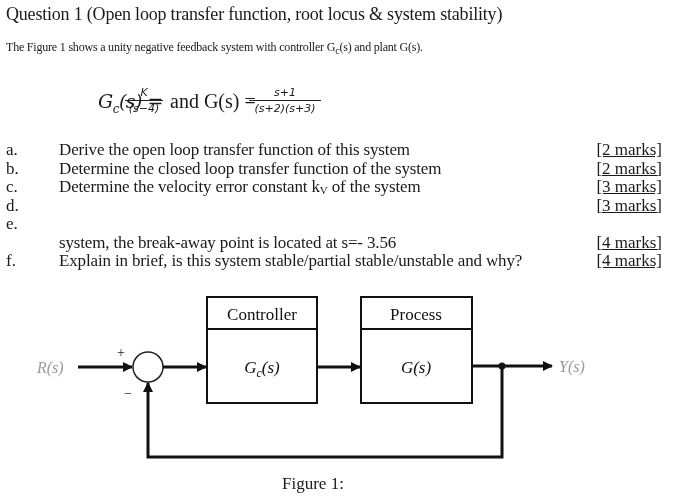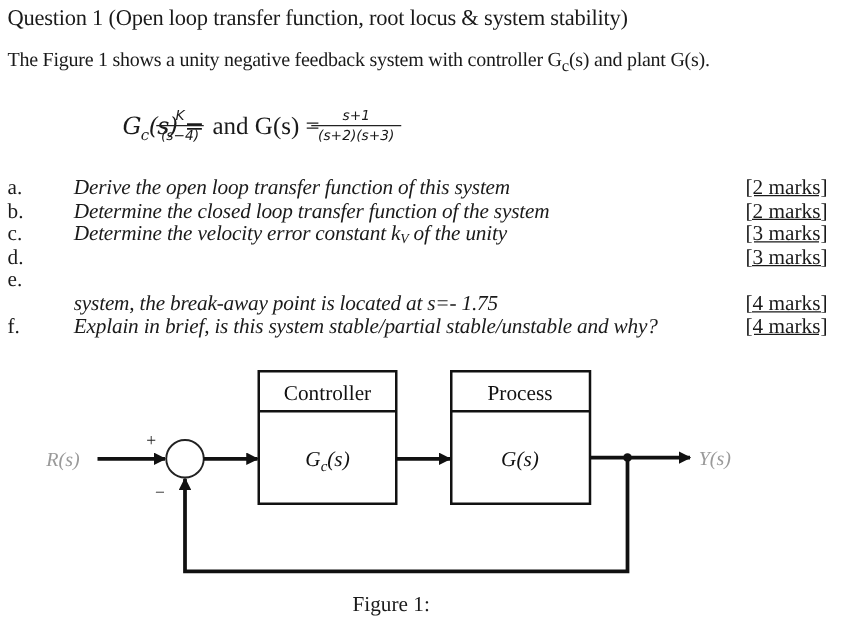--- a/index.html
+++ b/index.html
@@ -1,30 +1,30 @@
 <!DOCTYPE html>
 <html><head>
 <meta charset="utf-8">
 <style>
   html, body { margin: 0; padding: 0; background: #ffffff; }
   body { width: 681px; height: 498px; position: relative; overflow: hidden;
          font-family: "Liberation Serif", "DejaVu Serif", serif; color: #1a1a1a; }
   .abs { position: absolute; white-space: nowrap; }
   .title { left: 6px; top: 4px; font-size: 18px; letter-spacing: -0.2px; }
-  .intro { left: 6px; top: 40px; font-size: 16px; letter-spacing: -0.2px; }
+  .intro { left: 6px; top: 40px; font-size: 12px; letter-spacing: -0.2px; }
   .eq-gc { left: 58px; top: 90px; font-size: 19px; font-style: italic; font-family: "DejaVu Serif", serif; letter-spacing: -0.5px; margin-left: 40px; }
   .eq-gc sub { font-size: 12px; }
   .frac { position: absolute; text-align: center; font-family: "DejaVu Sans", sans-serif; font-size: 11px; }
   .frac .num { display: block; padding-bottom: 1px; font-style: italic; }
   .frac .den { display: block; border-top: 1.5px solid #222; padding-top: 1px; font-style: italic; }
   .eq-and { left: 170px; top: 90px; font-size: 20px; }
   .q-list { position: absolute; left: 0; top: 140px; width: 681px; font-size: 17px; }
   .q-row { position: absolute; left: 0; width: 681px; height: 19px; }
   .q-label { position: absolute; left: 6px; }
-  .q-text { position: absolute; left: 59px; white-space: nowrap; letter-spacing: -0.15px; font-style: italic; }
+  .q-text { position: absolute; left: 59px; white-space: nowrap; letter-spacing: -0.15px; }
   .q-marks { position: absolute; right: 19px; white-space: nowrap; text-decoration: underline; }
   .q-text sub { font-size: 11px; vertical-align: -2px; }
   svg text { font-family: "Liberation Serif", "DejaVu Serif", serif; }
   .caption { left: 282px; top: 474px; font-size: 17px; }
 </style>
 </head>
 <body>
 
 <div class="abs title">Question 1 (Open loop transfer function, root locus &amp; system stability)</div>
 
@@ -47,34 +47,34 @@
     <span class="q-text">Derive the open loop transfer function of this system</span>
     <span class="q-marks">[2 marks]</span>
   </div>
   <div class="q-row" style="top:18.5px;">
     <span class="q-label">b.</span>
     <span class="q-text">Determine the closed loop transfer function of the system</span>
     <span class="q-marks">[2 marks]</span>
   </div>
   <div class="q-row" style="top:37px;">
     <span class="q-label">c.</span>
-    <span class="q-text"><span>Determine the velocity error constant k</span><sub>V</sub><span> of the unity</span></span>
+    <span class="q-text"><span>Determine the velocity error constant k</span><sub>V</sub><span> of the system</span></span>
     <span class="q-marks">[3 marks]</span>
   </div>
   <div class="q-row" style="top:55.5px;">
     <span class="q-label">d.</span>
     <span class="q-marks">[3 marks]</span>
   </div>
   <div class="q-row" style="top:74px;">
     <span class="q-label">e.</span>
     <span class="q-marks"></span>
   </div>
   <div class="q-row" style="top:92.5px;">
     <span class="q-label"></span>
-    <span class="q-text">system, the break-away point is located at s=- 1.75</span>
+    <span class="q-text">system, the break-away point is located at s=- 3.56</span>
     <span class="q-marks">[4 marks]</span>
   </div>
   <div class="q-row" style="top:111px;">
     <span class="q-label">f.</span>
     <span class="q-text">Explain in brief, is this system stable/partial stable/unstable and why?</span>
     <span class="q-marks">[4 marks]</span>
   </div>
 </div>
 
 <svg class="abs" style="left:0; top:0;" width="681" height="498" viewBox="0 0 681 498">

